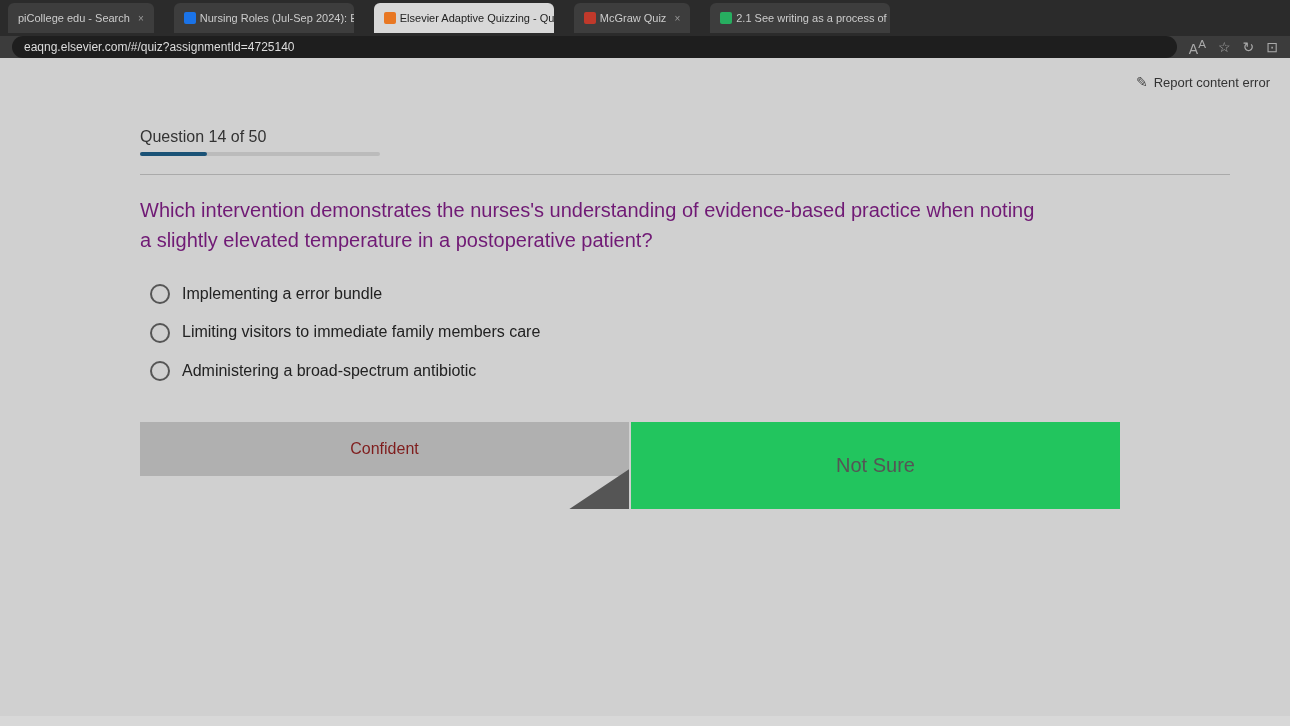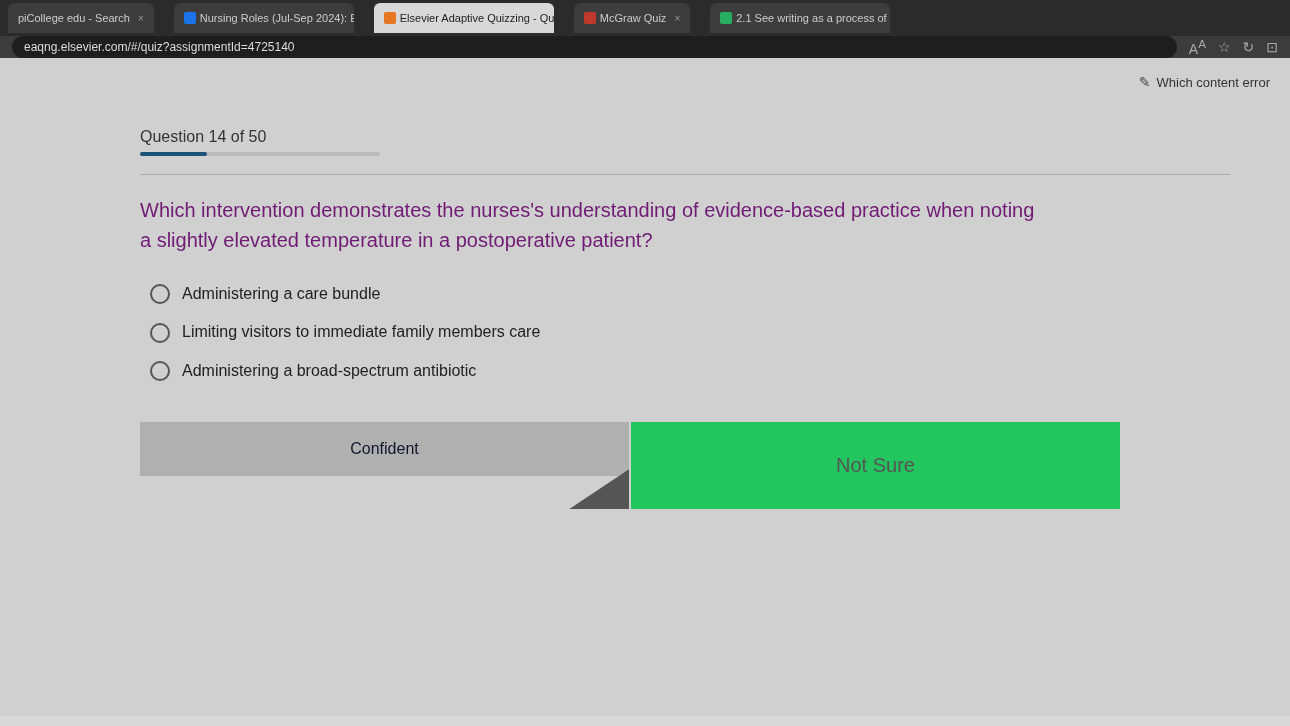--- a/index.html
+++ b/index.html
@@ -199,21 +199,21 @@
       width: 980px;
       margin-top: 20px;
     }
 
     .btn-confident {
       flex: 1;
       background: #b0b0b0;
       border: none;
       padding: 18px 0;
       font-size: 16px;
-      color: #0f172a;
+      color: #7f1d1d;
       cursor: pointer;
       text-align: center;
       margin-right: 2px;
     }
 
     .btn-not-sure {
       flex: 1;
       background: #22c55e;
       border: none;
       padding: 32px 0;
@@ -275,40 +275,40 @@
   <button class="browser-btn">A<sup>A</sup></button>
   <button class="browser-btn">☆</button>
   <button class="browser-btn">↻</button>
   <button class="browser-btn">⊡</button>
 </div>
 
 <div class="main-content">
 
   <button class="report-error">
     <span class="report-icon">✎</span>
-    <span>Which content error</span>
+    <span>Report content error</span>
   </button>
 
   <div class="question-counter">
     <span>Question 14 of 50</span>
   </div>
 
   <div class="progress-bar-container">
     <div class="progress-bar-fill" style="width: 28%;"></div>
   </div>
 
   <div class="divider"></div>
 
   <div class="question-text">Which intervention demonstrates the nurses's understanding of evidence-based practice when noting a slightly elevated temperature in a postoperative patient?</div>
 
   <div class="answer-choices">
 
     <div class="answer-option">
       <span class="radio-circle"></span>
-      <span class="answer-label">Administering a care bundle</span>
+      <span class="answer-label">Implementing a error bundle</span>
     </div>
 
 
     <div class="answer-option">
       <span class="radio-circle"></span>
       <span class="answer-label">Limiting visitors to immediate family members care</span>
     </div>
 
     <div class="answer-option">
       <span class="radio-circle"></span>

